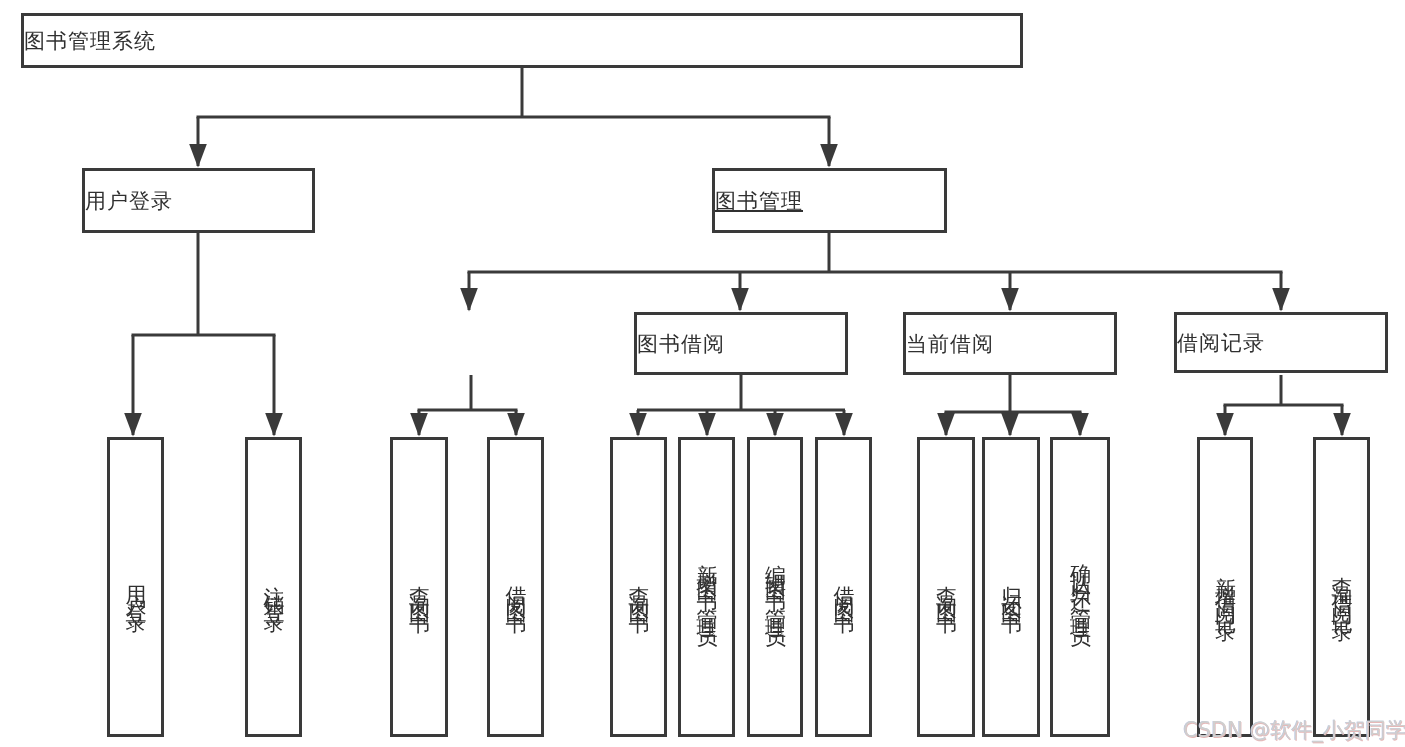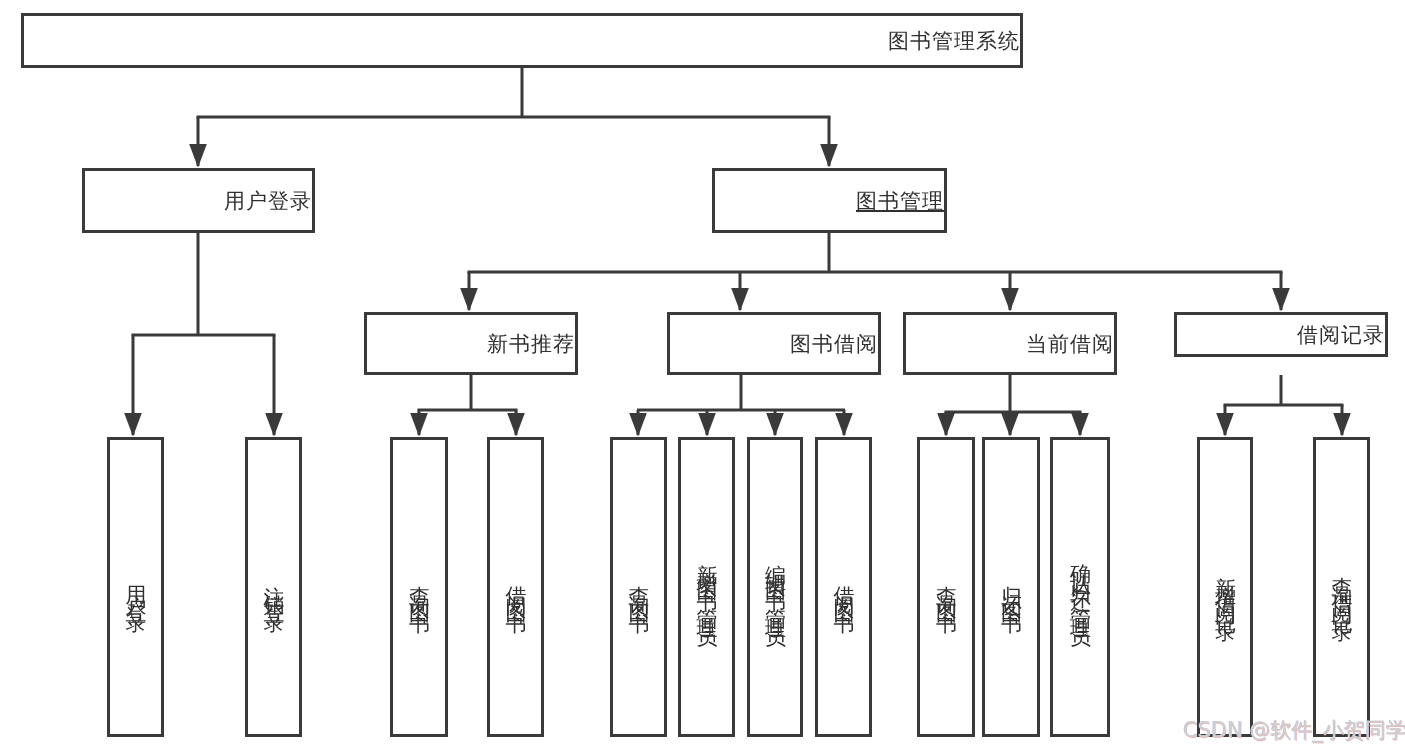--- a/index.html
+++ b/index.html
@@ -9,21 +9,21 @@
     background:#ffffff;
     font-family:"DejaVu Sans","Liberation Sans",sans-serif;
     overflow:hidden;
   }
   #wires{position:absolute;left:0;top:0;width:1405px;height:747px;}
   .hbox{
     position:absolute;
     box-sizing:border-box;
     border:3px solid #3a3a3a;
     background:#ffffff;
-    display:flex;align-items:center;justify-content:flex-end;
+    display:flex;align-items:center;justify-content:flex-start;
     color:#303030;font-size:21px;letter-spacing:1px;
     z-index:2;
   }
   .vbox{
     position:absolute;
     box-sizing:border-box;
     border:3px solid #3a3a3a;
     background:#ffffff;
     top:437px;height:300px;
     display:flex;align-items:center;justify-content:center;
@@ -120,30 +120,27 @@
     <span>图书管理系统</span>
   </div>
 
   <div class="hbox" style="left:82px;top:168px;width:233px;height:65px;">
     <span>用户登录</span>
   </div>
   <div class="hbox" style="left:712px;top:168px;width:235px;height:65px;text-decoration:underline;">
     <span>图书管理</span>
   </div>
 
-  <div class="hbox" style="left:364px;top:312px;width:214px;height:63px;">
-    <span>新书推荐</span>
-  </div>
-  <div class="hbox" style="left:634px;top:312px;width:214px;height:63px;margin-left:33px;">
+  <div class="hbox" style="left:634px;top:312px;width:214px;height:63px;">
     <span>图书借阅</span>
   </div>
   <div class="hbox" style="left:903px;top:312px;width:214px;height:63px;font-family:Liberation Serif, serif;">
     <span>当前借阅</span>
   </div>
-  <div class="hbox" style="left:1174px;top:312px;width:214px;height:45px;">
+  <div class="hbox" style="left:1174px;top:312px;width:214px;height:61px;">
     <span>借阅记录</span>
   </div>
 
   <div class="vbox" style="left:107px;width:57px;">
     <span class="vtext">用户登录</span>
   </div>
   <div class="vbox" style="left:245px;width:57px;">
     <span class="vtext">注销登录</span>
   </div>
 

